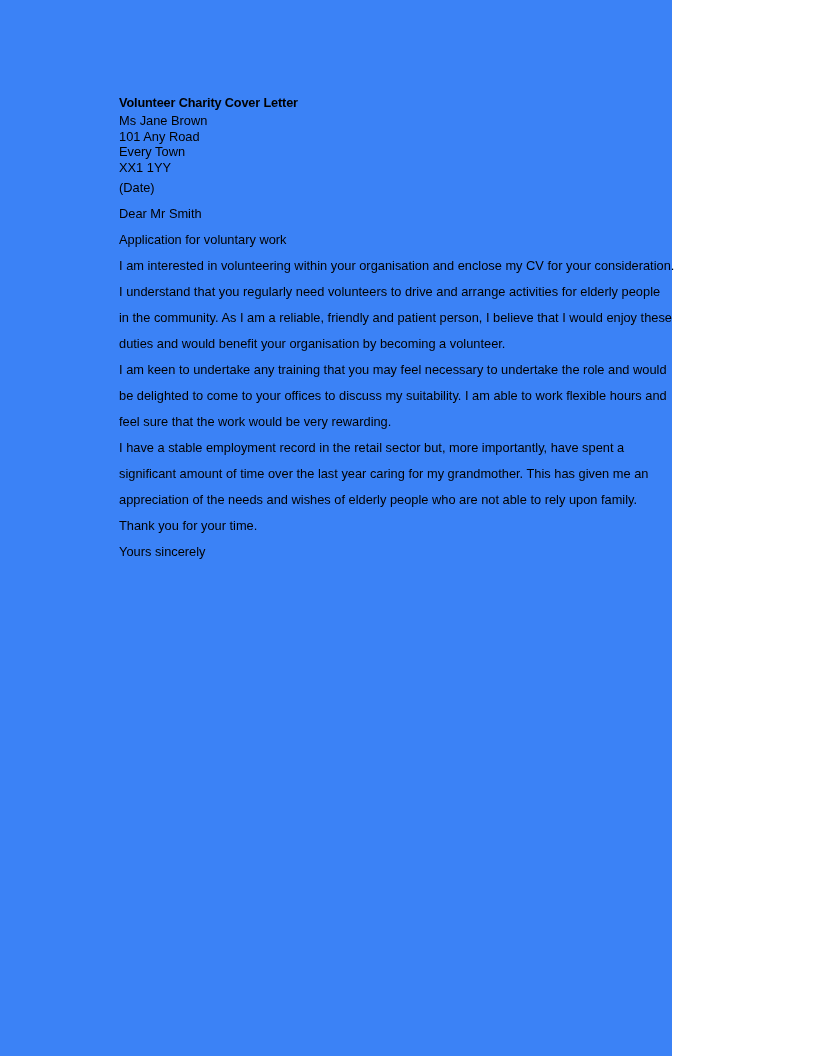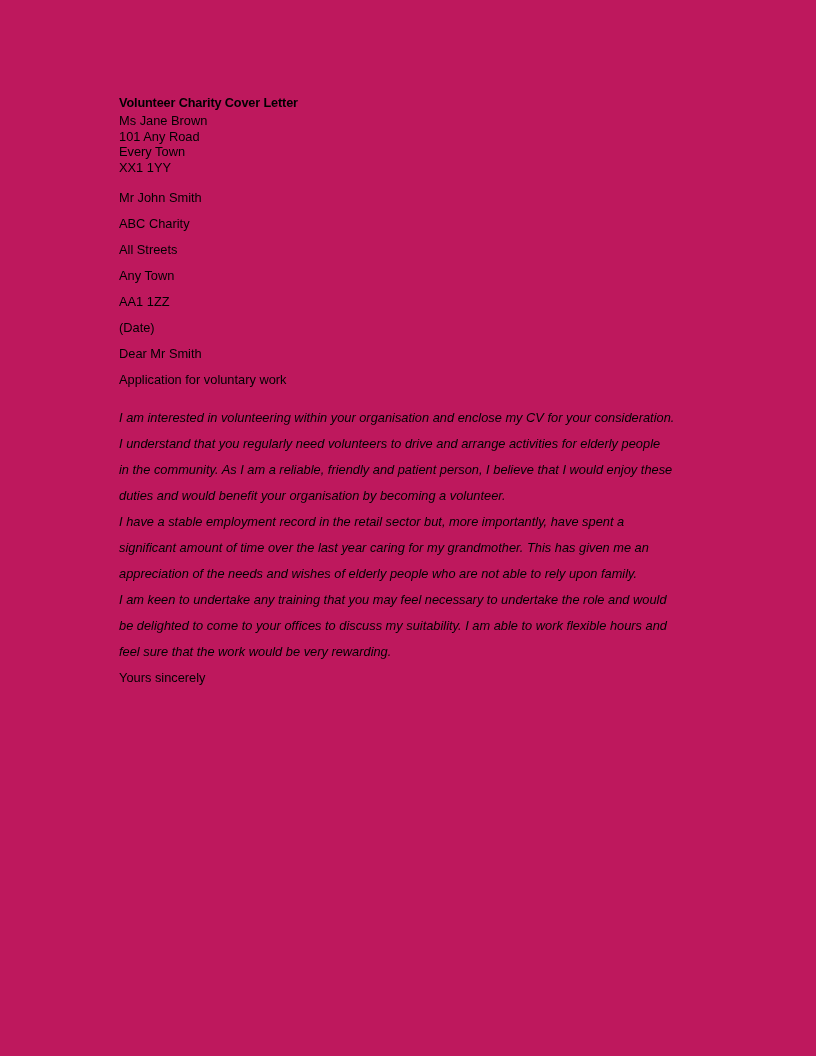--- a/index.html
+++ b/index.html
@@ -13,23 +13,23 @@
     position: relative;
     font-family: "Liberation Sans", "DejaVu Sans", sans-serif;
     color: #000000;
     overflow: hidden;
   }
 
   .page {
     position: absolute;
     left: 0;
     top: 0;
-    width: 816px;
+    width: 672px;
     height: 1056px;
-    background: #be185d;
+    background: #3b82f6;
   }
 
   
   .letter {
     position: absolute;
     left: 119px;
     top: 95px;
     width: 566px;
   }
 
@@ -70,74 +70,69 @@
 
   .para-line {
     font-size: 13.5px;
     line-height: 26px;
     white-space: nowrap;
     transform: scaleX(0.95);
     transform-origin: left center;
   }
 
   .body-block {
-    margin-top: 12px;
-    font-style: italic;
+    margin-top: 0;
   }
 </style>
 </head>
 <body>
 
 <div class="page">
   <div class="letter">
 
     <div class="doc-title">Volunteer Charity Cover Letter</div>
 
     <div class="sender-block">
       <div class="sender-line">Ms Jane Brown</div>
       <div class="sender-line">101 Any Road</div>
       <div class="sender-line">Every Town</div>
       <div class="sender-line">XX1 1YY</div>
     </div>
 
-    <div class="loose-block">
-      <div class="loose-line">Mr John Smith</div>
-      <div class="loose-line">ABC Charity</div>
-      <div class="loose-line">All Streets</div>
-      <div class="loose-line">Any Town</div>
-      <div class="loose-line">AA1 1ZZ</div>
-    </div>
 
     <div class="loose-line">(Date)</div>
 
     <div class="loose-line">Dear Mr Smith</div>
 
     <div class="loose-line">Application for voluntary work</div>
 
     <div class="body-block">
 
       <div>
         <div class="para-line">I am interested in volunteering within your organisation and enclose my CV for your consideration.</div>
         <div class="para-line">I understand that you regularly need volunteers to drive and arrange activities for elderly people</div>
         <div class="para-line">in the community. As I am a reliable, friendly and patient person, I believe that I would enjoy these</div>
         <div class="para-line">duties and would benefit your organisation by becoming a volunteer.</div>
       </div>
 
       <div>
+        <div class="para-line">I am keen to undertake any training that you may feel necessary to undertake the role and would</div>
+        <div class="para-line">be delighted to come to your offices to discuss my suitability. I am able to work flexible hours and</div>
+        <div class="para-line">feel sure that the work would be very rewarding.</div>
+      </div>
+
+      <div>
         <div class="para-line">I have a stable employment record in the retail sector but, more importantly, have spent a</div>
         <div class="para-line">significant amount of time over the last year caring for my grandmother. This has given me an</div>
         <div class="para-line">appreciation of the needs and wishes of elderly people who are not able to rely upon family.</div>
       </div>
 
+
       <div>
-        <div class="para-line">I am keen to undertake any training that you may feel necessary to undertake the role and would</div>
-        <div class="para-line">be delighted to come to your offices to discuss my suitability. I am able to work flexible hours and</div>
-        <div class="para-line">feel sure that the work would be very rewarding.</div>
+        <div class="para-line">Thank you for your time.</div>
       </div>
-
-
 
     </div>
 
     <div class="loose-line">Yours sincerely</div>
 
   </div>
 </div>
 
 </body></html>

